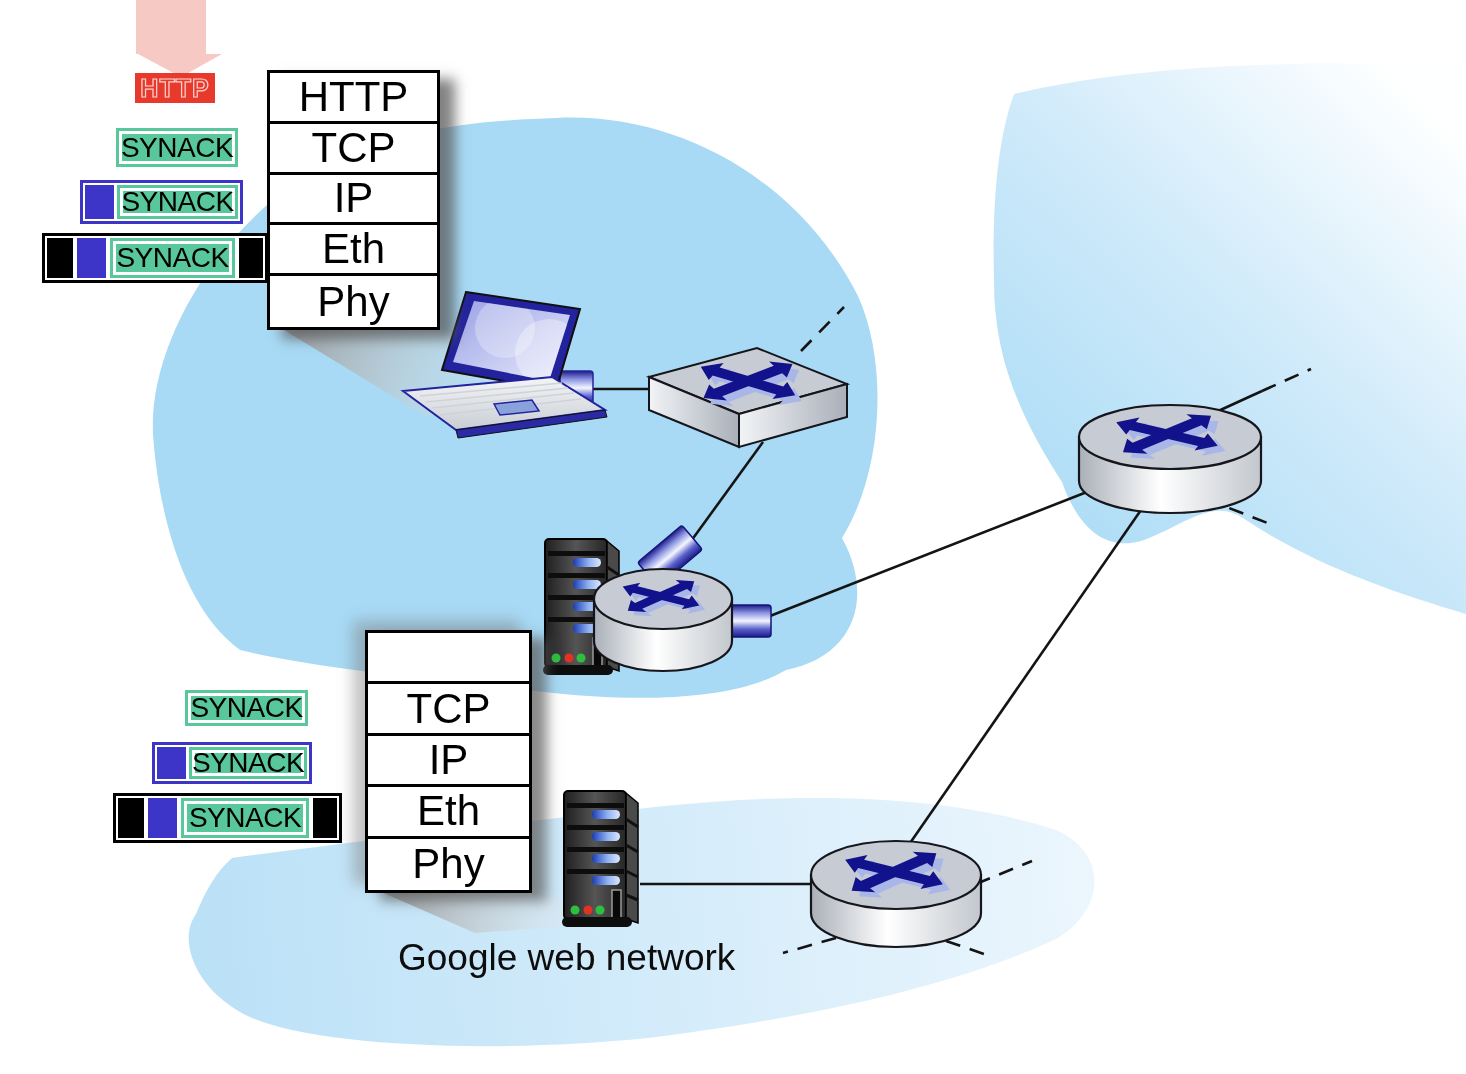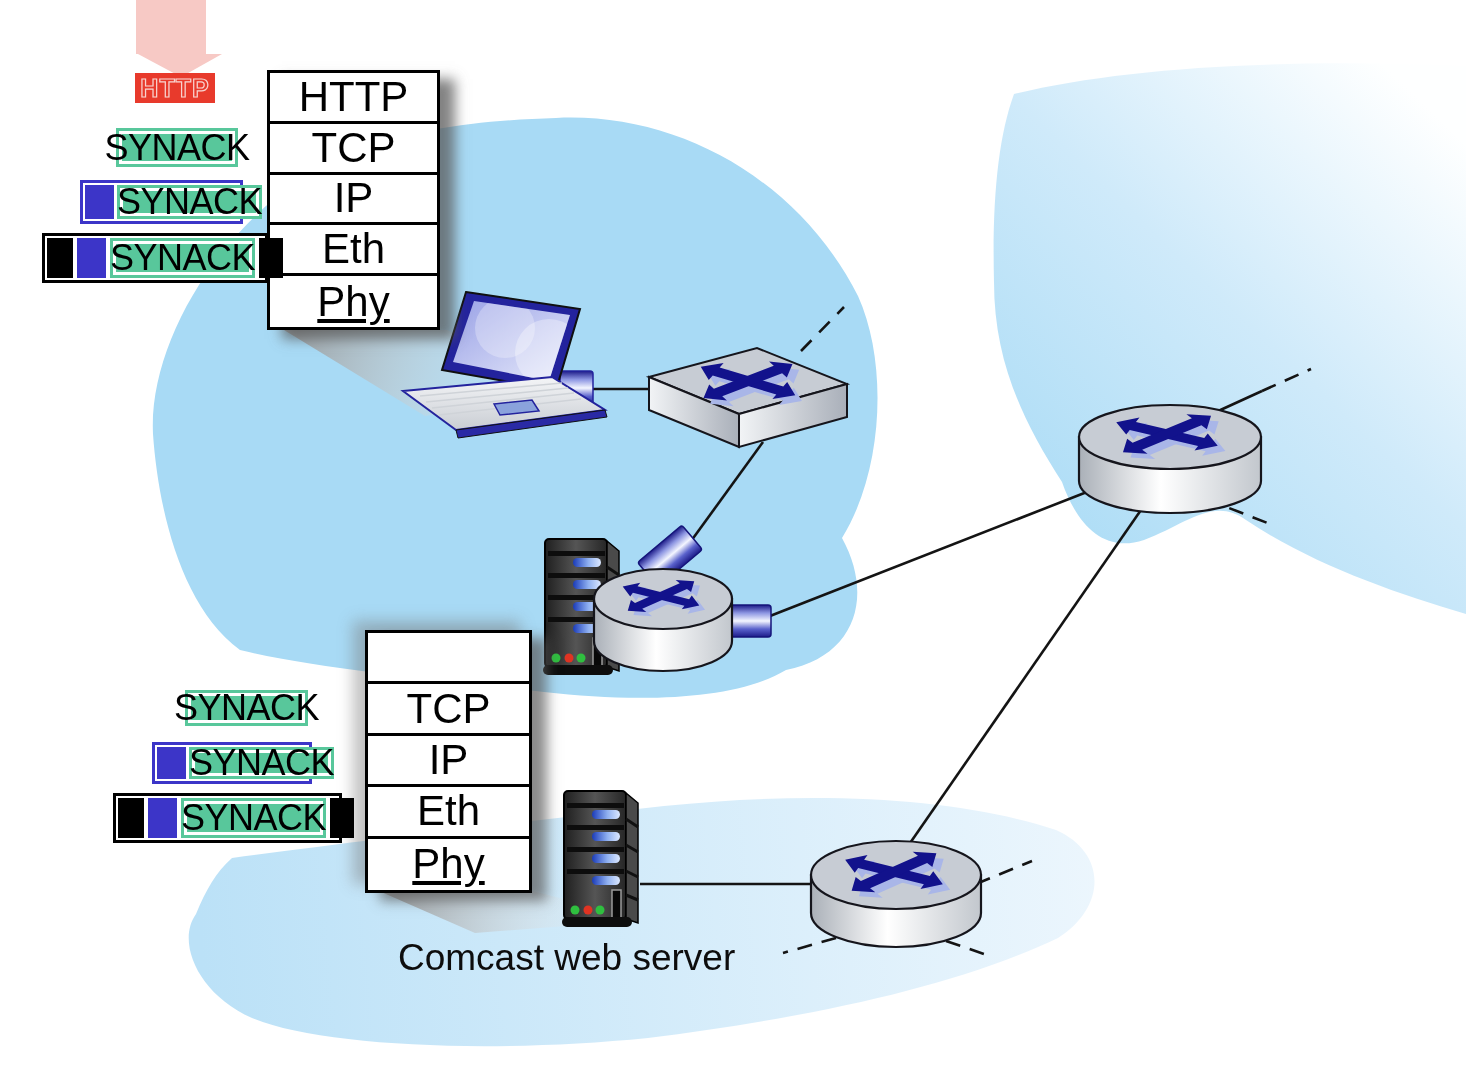--- a/index.html
+++ b/index.html
@@ -5,32 +5,32 @@
   html,body{margin:0;padding:0;background:#fff;}
   #page{position:relative;width:1466px;height:1074px;overflow:hidden;background:#ffffff;
         font-family:"Liberation Sans", sans-serif;}
   #scene{position:absolute;left:0;top:0;z-index:0;}
 
   
   .stack{position:absolute;z-index:3;background:#fff;border:3px solid #000;box-sizing:border-box;
          display:grid;grid-template-rows:repeat(5,1fr);}
   .stack .row{border-bottom:3px solid #000;display:flex;align-items:center;justify-content:center;
               font-size:42px;color:#000;line-height:1;}
-  .stack .row:last-child{border-bottom:none;text-decoration:underline;}
+  .stack .row:last-child{border-bottom:none;}
   #client-stack{left:267px;top:70px;width:173px;height:260px;
                 box-shadow:15px 9px 12px rgba(90,90,90,.75);}
   #server-stack{left:365px;top:630px;width:167px;height:263px;
                 box-shadow:15px 8px 12px rgba(90,90,90,.7), -12px -9px 14px rgba(120,120,120,.45);}
 
   
   .pk{position:absolute;z-index:3;display:flex;align-items:center;box-sizing:border-box;}
   .pk-green{background:#58c79b;position:relative;display:flex;align-items:center;justify-content:center;
             width:100%;height:100%;}
   .pk-green::before{content:"";position:absolute;inset:3px;border:3px solid #fff;pointer-events:none;}
-  .pk-green span{position:relative;font-size:36px;color:#000;letter-spacing:-.5px;white-space:nowrap;}
+  .pk-green span{position:relative;font-size:28px;color:#000;letter-spacing:-.5px;white-space:nowrap;}
   .pk-frame-blue{border:3px solid #3c35c8;background:#fff;padding:2px;gap:3px;}
   .pk-frame-black{border:3px solid #000;background:#fff;padding:2px;gap:4px;}
   .sq-blue{background:#3c35c8;height:100%;flex:0 0 auto;}
   .sq-black{background:#000;height:100%;flex:0 0 auto;}
   .grow{flex:1 1 auto;height:100%;}
 
   
   #http-arrow{position:absolute;z-index:2;left:0;top:0;}
   #http-box{position:absolute;z-index:3;left:135px;top:73px;width:80px;height:30px;background:#e83a2c;
             display:flex;align-items:center;justify-content:center;font-size:25px;font-weight:bold;
@@ -270,16 +270,16 @@
   <div class="pk pk-frame-black" style="left:113px;top:793px;width:229px;height:50px;">
     <div class="sq-black" style="width:26px;"></div>
     <div class="sq-blue" style="width:29px;"></div>
     <div class="pk-green grow">
       <span>SYNACK</span>
     </div>
     <div class="sq-black" style="width:24px;"></div>
   </div>
 
   <div class="note" id="google-note">
-    <div>Comcast web server</div>
+    <div>Google web network</div>
   </div>
 
 </div>
 
 </body></html>

